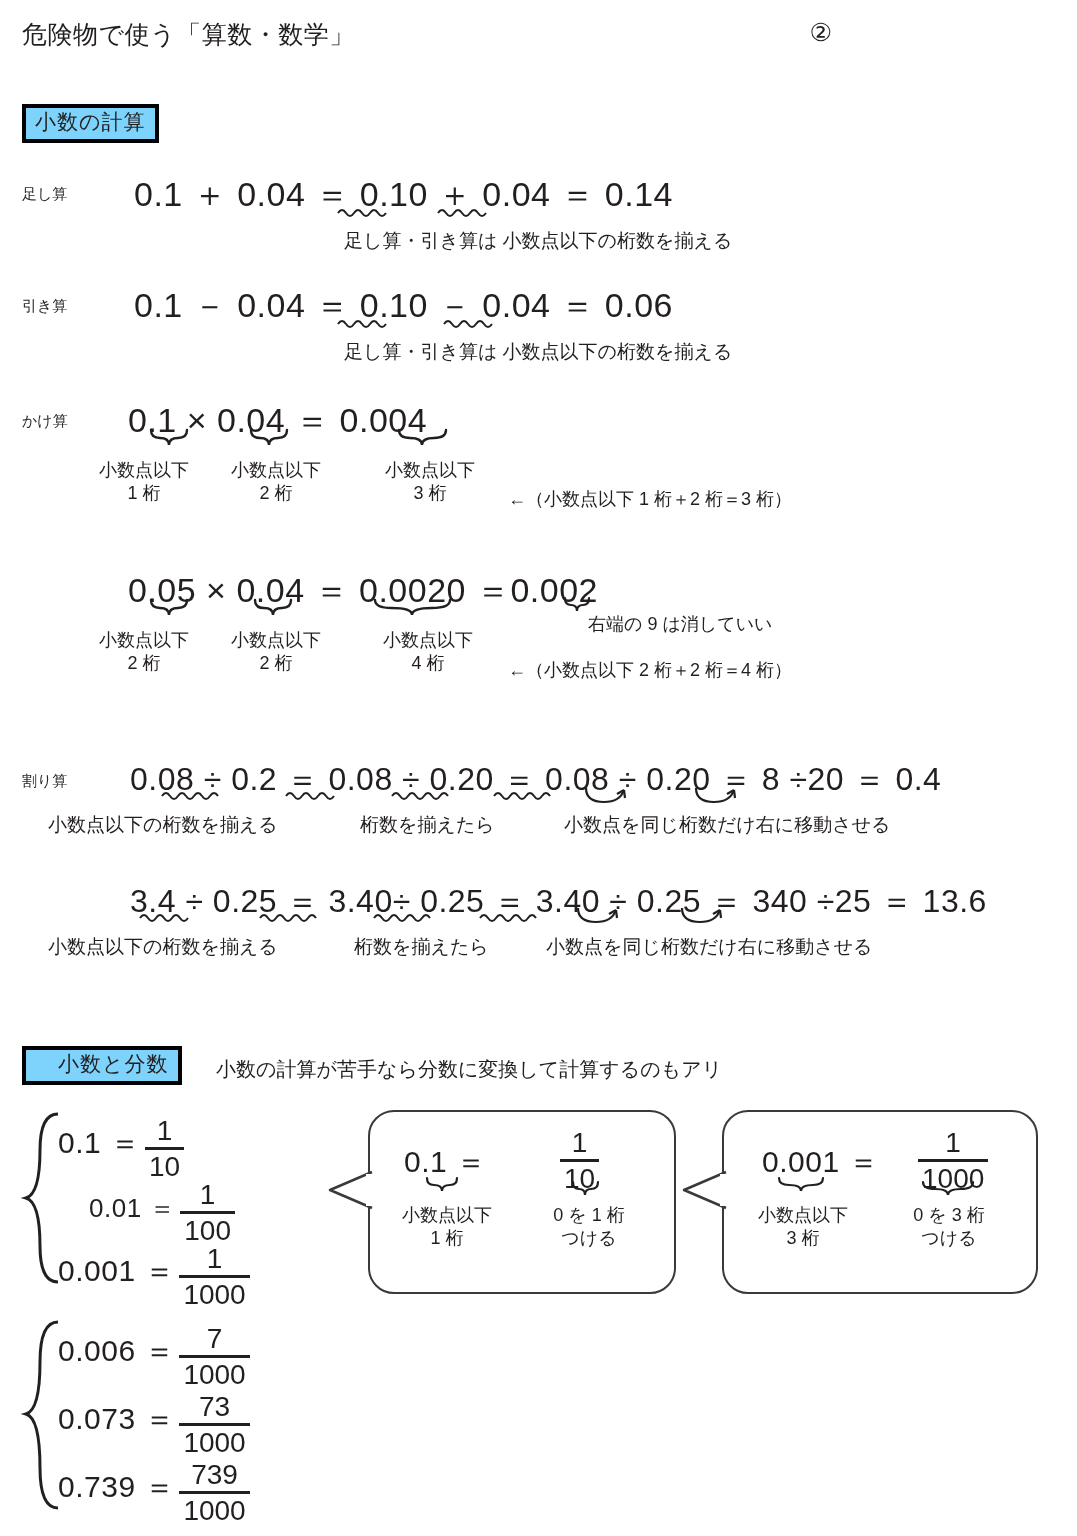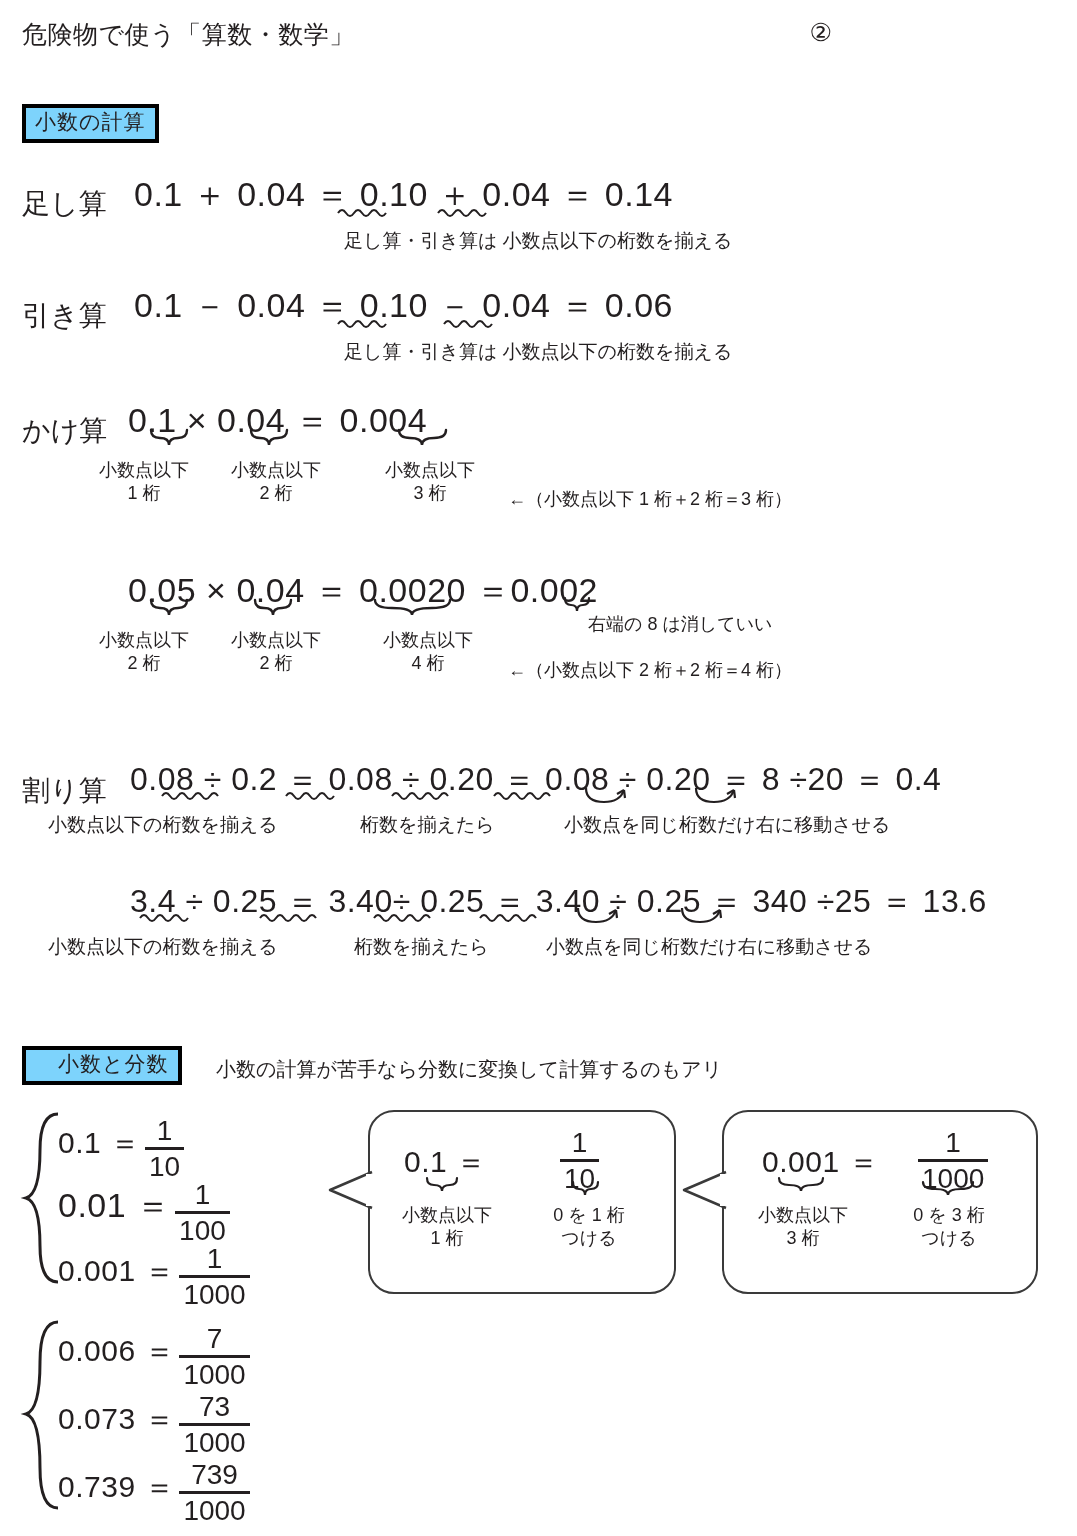--- a/index.html
+++ b/index.html
@@ -35,21 +35,21 @@
     line-height:1.18;
     white-space:nowrap;
     letter-spacing:1px;
   }
   .sec-note{
     position:absolute;font-size:20px;white-space:nowrap;
   }
 
   
   .abs{position:absolute;white-space:nowrap;}
-  .op-label{font-size:28px;}
+  .op-label{font-size:15px;}
   .eq{font-size:34px;letter-spacing:.5px;}
   .eq-sm{font-size:32px;letter-spacing:.5px;}
   .cap{font-size:19px;}
   .cap-s{font-size:18px;}
   .tiny{font-size:18px;text-align:center;line-height:1.25;}
 
   
   .mark{position:absolute;}
 
   
@@ -137,21 +137,21 @@
   <svg class="mark" style="left:252px;top:598px;" width="48" height="22">
     <path d="M3 2 Q3 10 12 10 Q21 10 21 17 Q21 10 30 10 Q39 10 39 2" fill="none" stroke="#231f20" stroke-width="2.4" stroke-linecap="round"></path>
   </svg>
   <svg class="mark" style="left:372px;top:598px;" width="92" height="22">
     <path d="M3 2 Q3 10 20 10 Q40 10 40 17 Q40 10 60 10 Q78 10 78 2" fill="none" stroke="#231f20" stroke-width="2.4" stroke-linecap="round"></path>
   </svg>
   <svg class="mark" style="left:562px;top:596px;" width="34" height="22">
     <path d="M3 2 Q3 9 9 9 Q15 9 15 15 Q15 9 21 9 Q27 9 27 2" fill="none" stroke="#231f20" stroke-width="2.2" stroke-linecap="round"></path>
   </svg>
 
-  <div class="abs cap-s" style="left:588px;top:612px;">右端の 8 は消していい</div>
+  <div class="abs cap-s" style="left:588px;top:612px;">右端の 9 は消していい</div>
 
   <div class="abs tiny" style="left:84px;top:629px;width:120px;">
     <span>小数点以下</span><br>
     <span>2 桁</span>
   </div>
   <div class="abs tiny" style="left:216px;top:629px;width:120px;">
     <span>小数点以下</span><br>
     <span>2 桁</span>
   </div>
   <div class="abs tiny" style="left:368px;top:629px;width:120px;">
@@ -225,21 +225,21 @@
   <div class="abs" style="left:58px;top:1116px;">
     <span class="eq" style="font-size:30px;">0.1 ＝</span>
     <span class="frac">
       <span class="num">1</span>
       <span class="bar"></span>
       <span class="den">10</span>
     </span>
   </div>
 
   <div class="abs" style="left:58px;top:1180px;">
-    <span class="eq" style="font-size:34px;">0.01 ＝</span>
+    <span class="eq" style="font-size:26px;margin-left:31px;">0.01 ＝</span>
     <span class="frac">
       <span class="num">1</span>
       <span class="bar"></span>
       <span class="den">100</span>
     </span>
   </div>
 
   <div class="abs" style="left:58px;top:1244px;">
     <span class="eq" style="font-size:30px;">0.001 ＝</span>
     <span class="frac">

